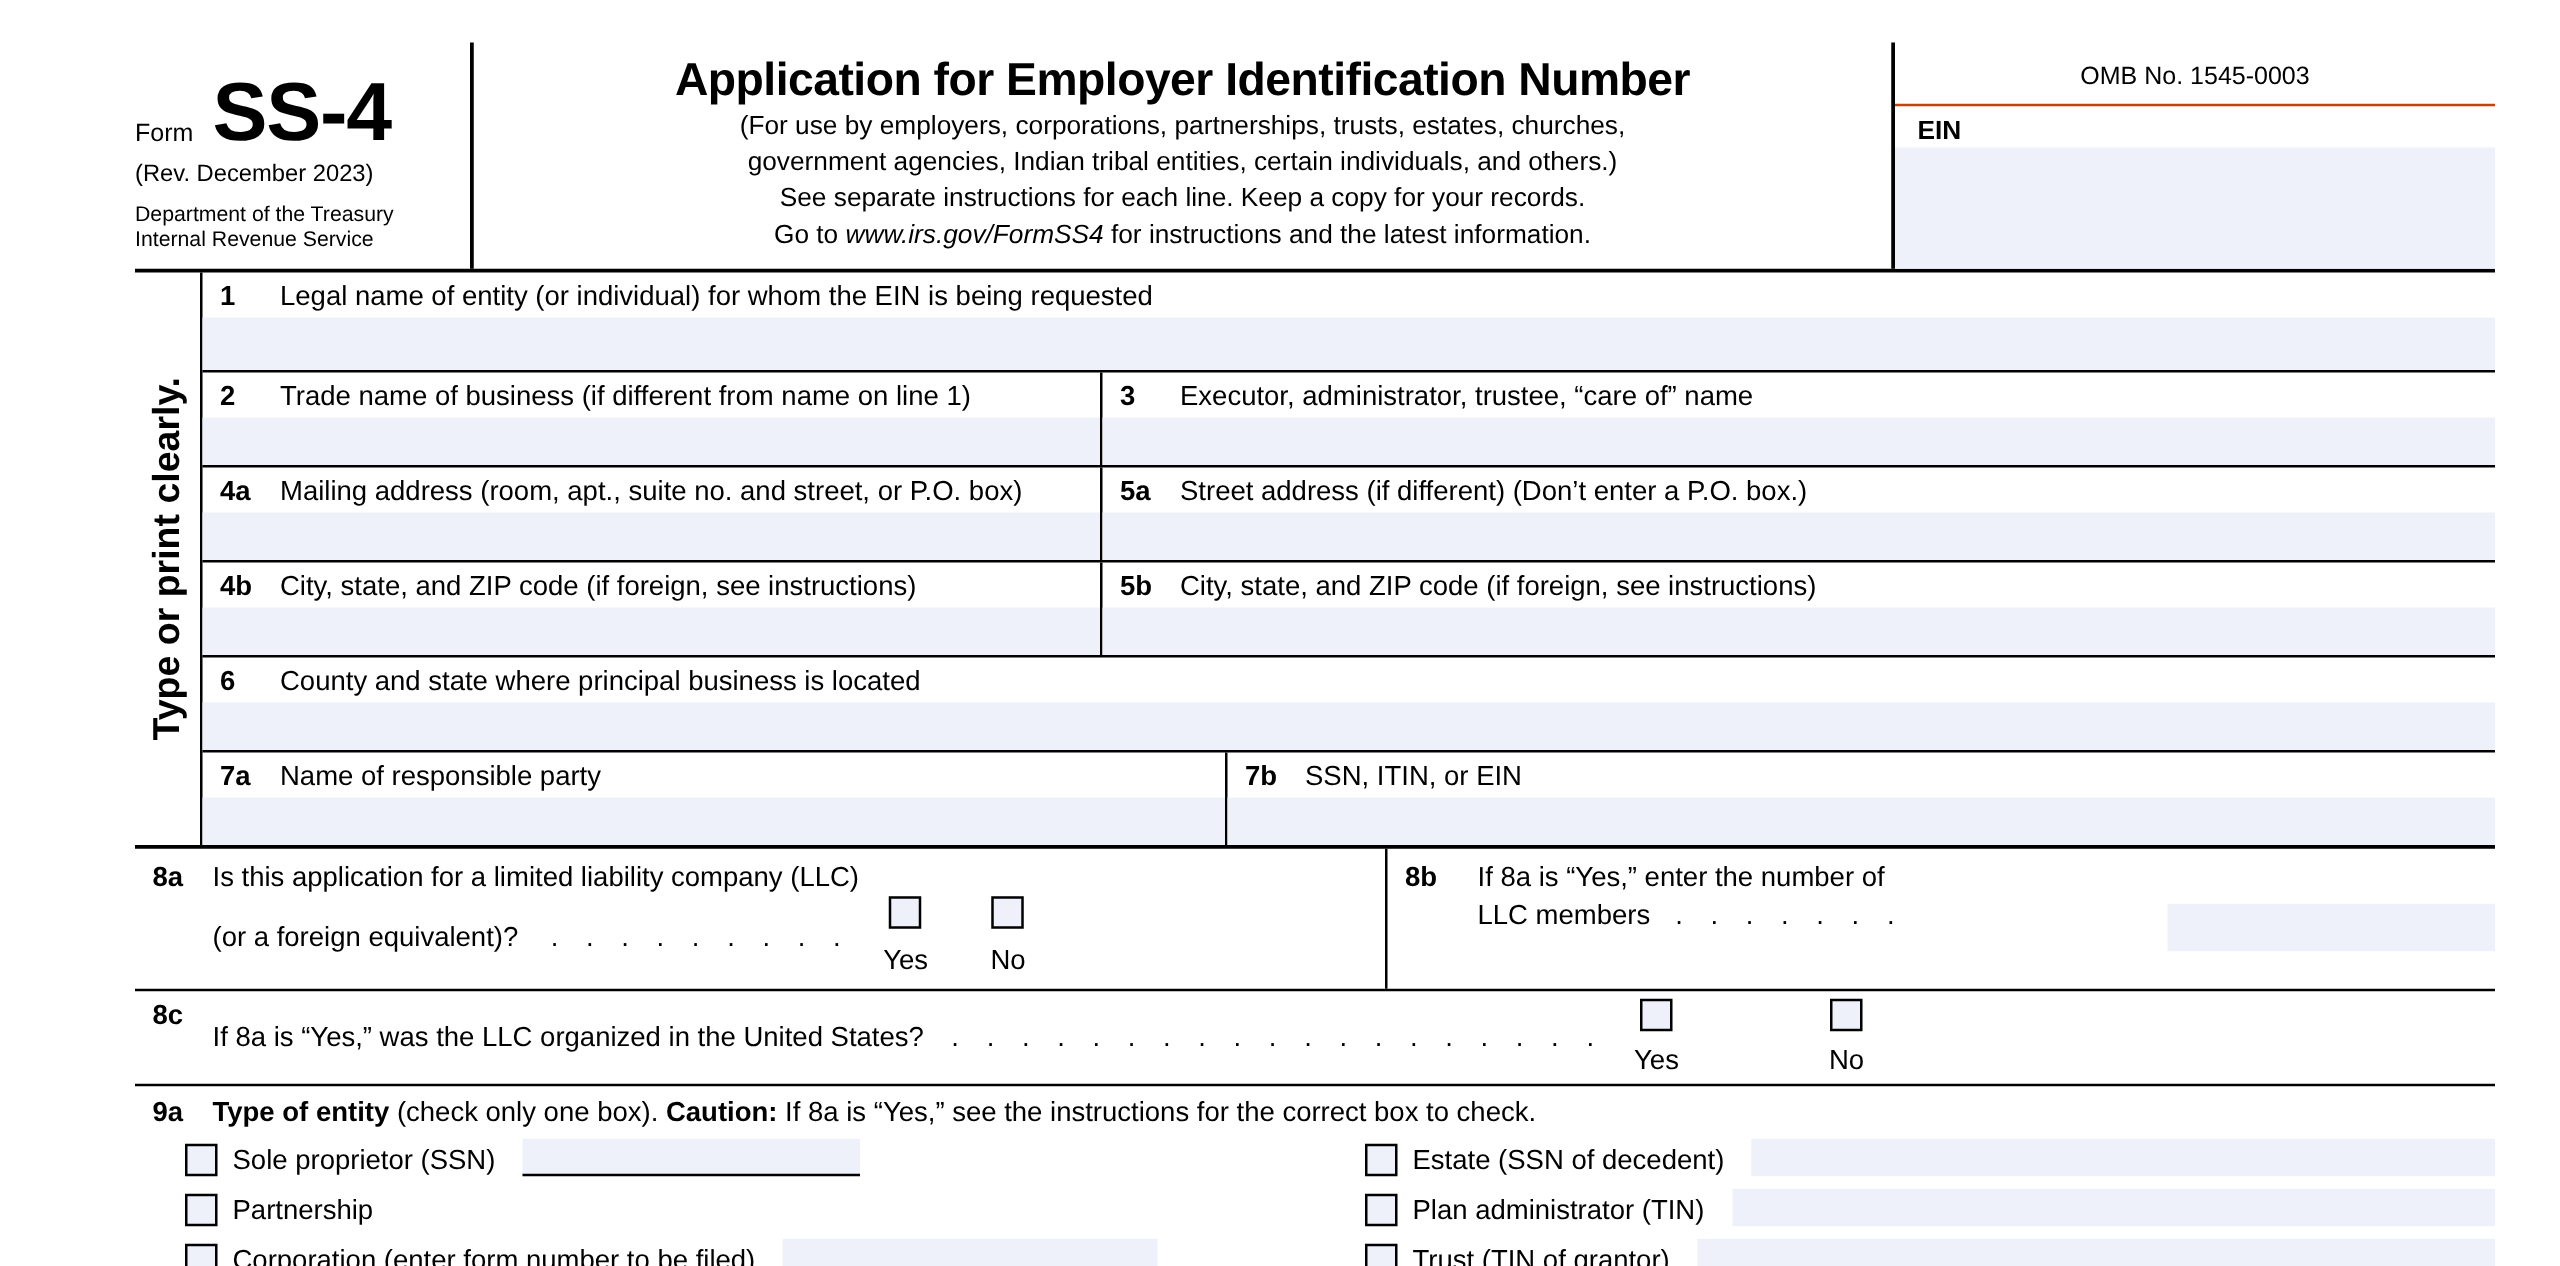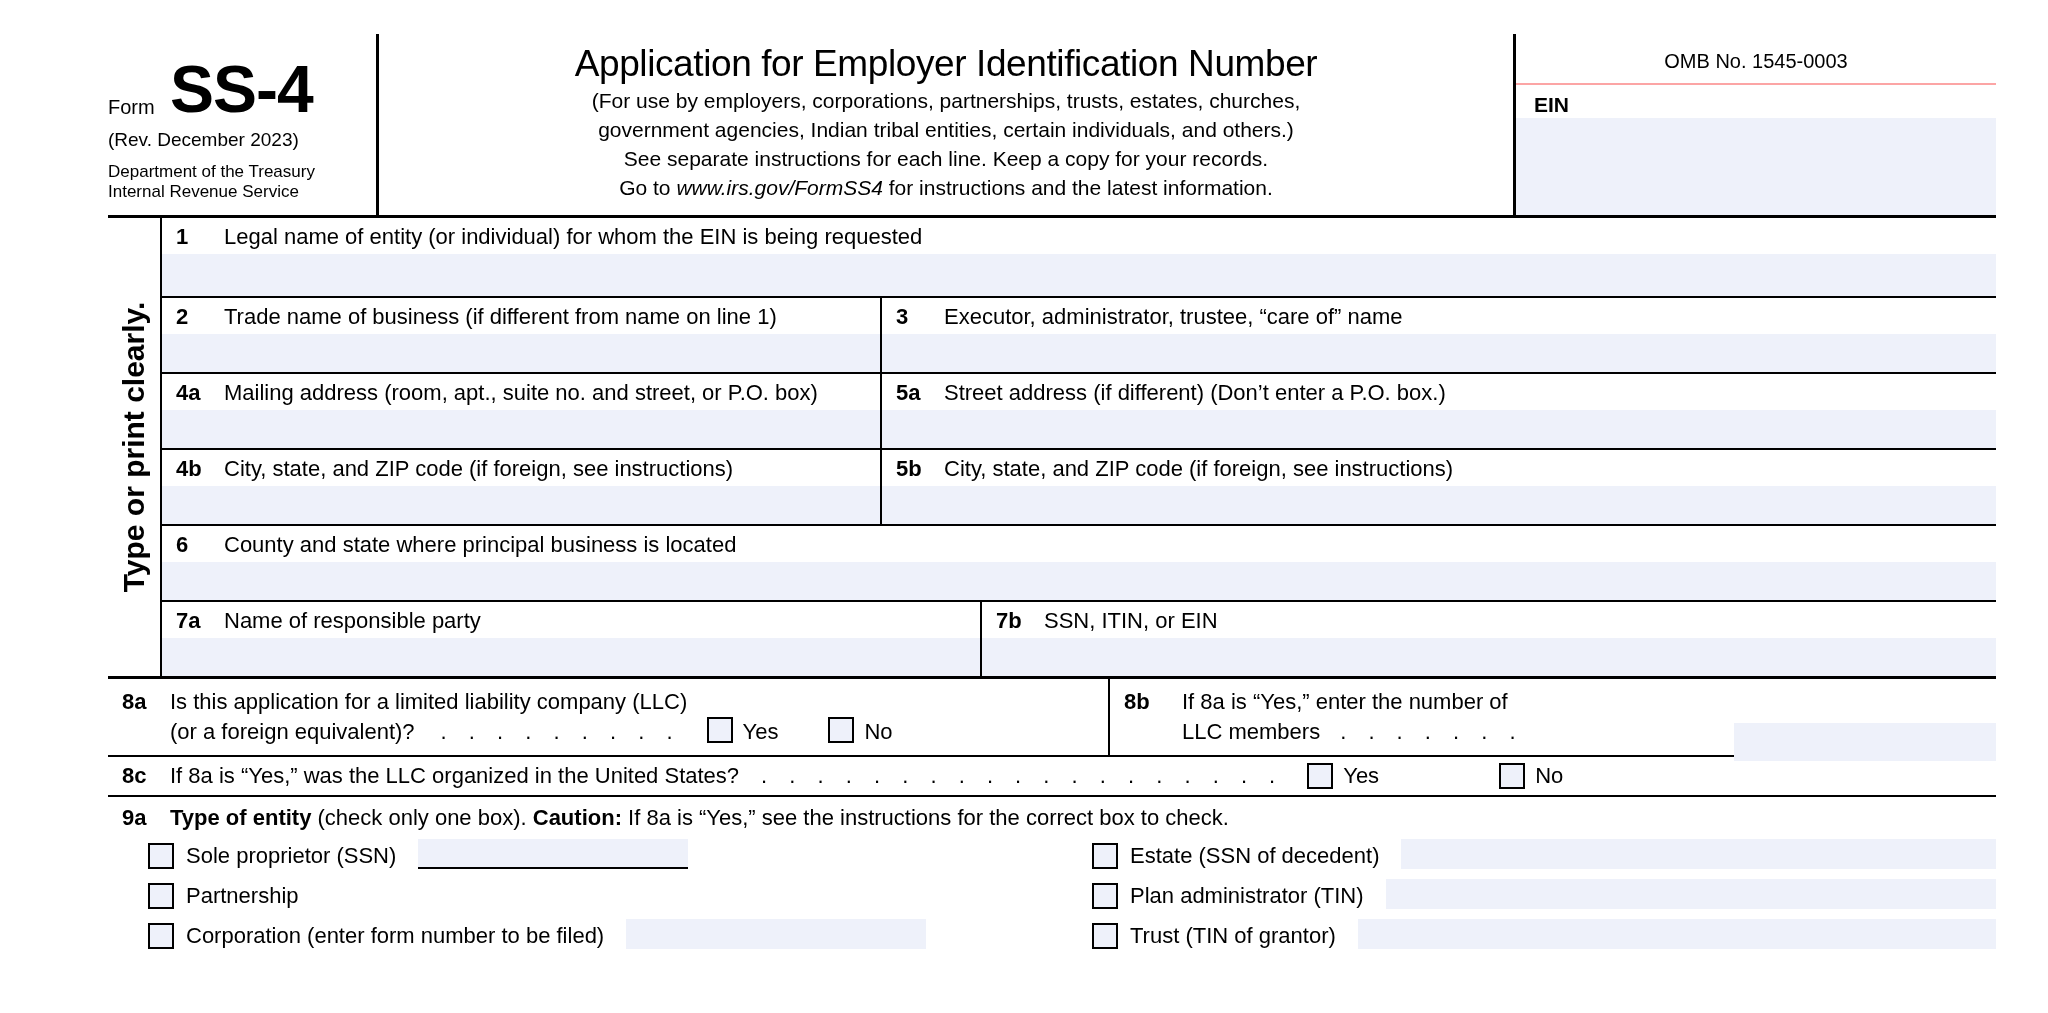--- a/index.html
+++ b/index.html
@@ -77,40 +77,40 @@
   .hdr-mid {
     flex: 1;
     border-left: 3px solid #000;
     border-right: 3px solid #000;
     text-align: center;
     padding: 8px 12px 0 12px;
     box-sizing: border-box;
   }
   .title-main {
     font-size: 37px;
-    font-weight: normal;
+    font-weight: bold;
     line-height: 44px;
     letter-spacing: -0.4px;
   }
   .title-sub {
     font-size: 21px;
     font-weight: normal;
     line-height: 29px;
   }
 
   .hdr-right {
     width: 480px;
     box-sizing: border-box;
     position: relative;
   }
   .omb {
     text-align: center;
     font-size: 20px;
     padding-top: 16px;
-    border-bottom: 2px solid #fca5a5;
+    border-bottom: 2px solid #c2410c;
     padding-bottom: 10px;
   }
   .ein-label {
     font-size: 21px;
     font-weight: bold;
     padding: 8px 0 0 18px;
   }
   .ein-fill {
     position: absolute;
     left: 0;
@@ -218,23 +218,24 @@
     width: 26px;
     height: 26px;
     border: 2px solid #000;
     background: #eef1fa;
     display: inline-block;
     vertical-align: middle;
     box-sizing: border-box;
   }
   .yn {
     display: inline-flex;
-    align-items: flex-start;
+    align-items: center;
     gap: 10px;
     font-size: 22px;
+    flex-direction: column;
   }
   .dots {
     letter-spacing: 8px;
     font-size: 22px;
   }
 
   .r8b-fill {
     position: absolute;
     right: 0;
     top: 44px;

